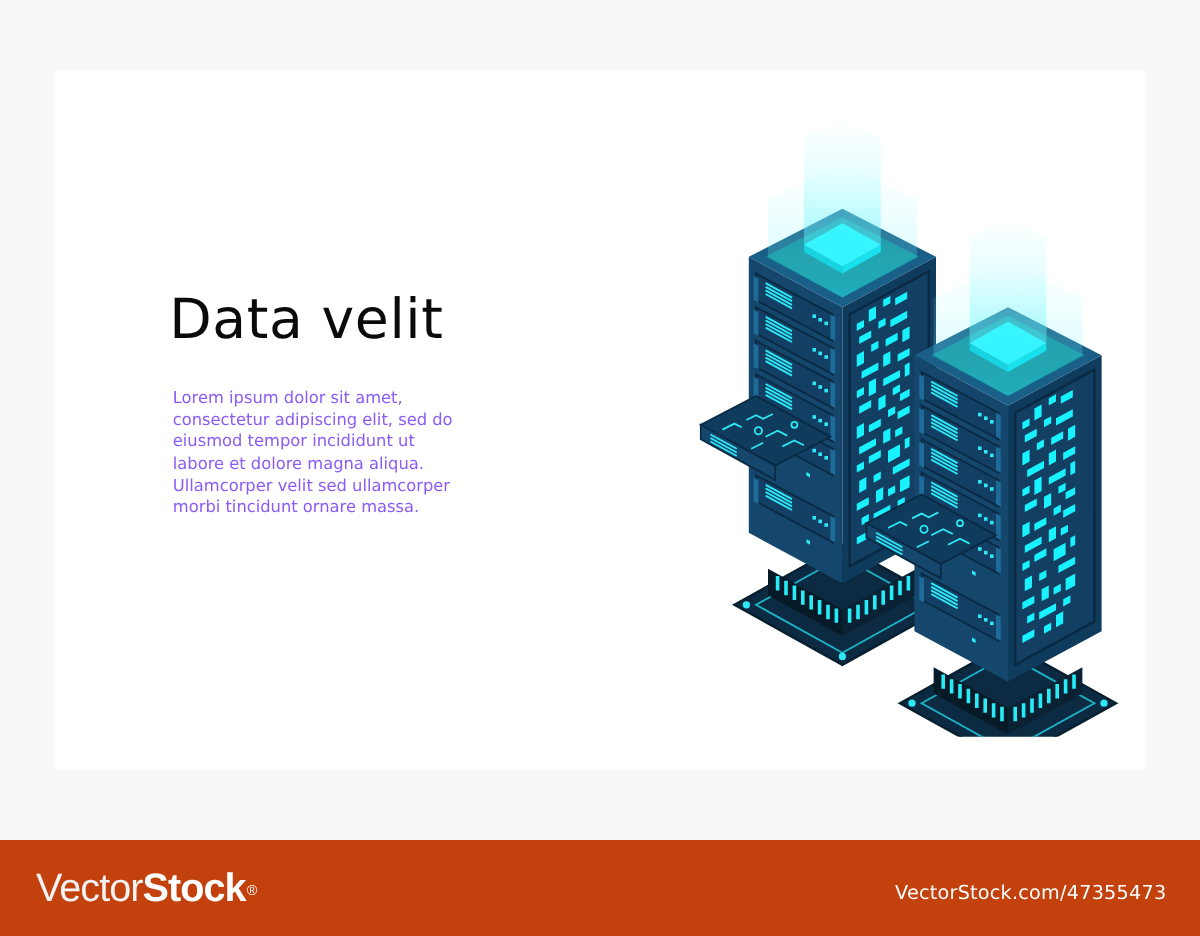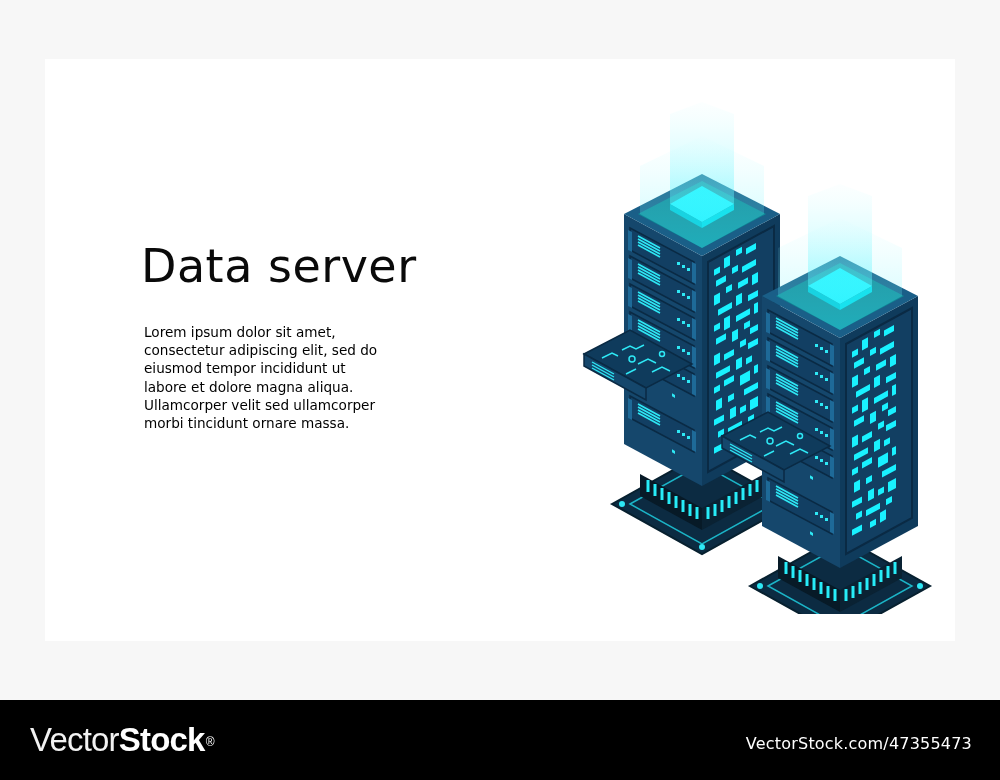--- a/index.html
+++ b/index.html
@@ -14,47 +14,47 @@
   }
   .title {
     position: absolute; left: 96px; top: 184px;
     font-family: "DejaVu Sans", sans-serif;
     font-size: 46px; font-weight: normal; color: #0a0a0a; letter-spacing: 0.5px;
     margin: 0; line-height: 1;
   }
   .body-text {
     position: absolute; left: 99px; top: 264px; width: 240px;
     font-family: "DejaVu Sans", sans-serif;
-    font-size: 13.6px; line-height: 18.2px; color: #000000; margin: 0;
+    font-size: 13.6px; line-height: 18.2px; color: #8b5cf6; margin: 0;
   }
   .illustration {
     position: absolute; left: 485px; top: 35px; width: 420px; height: 520px;
   }
   .footer {
     position: absolute; left: 0; top: 700px; width: 1000px; height: 80px;
-    background: #000000;
+    background: #c2410c;
   }
   .brand {
     position: absolute; left: 30px; top: 20px; color: #ffffff;
     font-family: "Liberation Sans", sans-serif; font-size: 33px; line-height: 40px;
     letter-spacing: -0.8px;
   }
   .brand .light { font-weight: normal; color: #f2f2f2; }
   .brand .bold { font-weight: bold; }
   .brand .reg { font-size: 12px; vertical-align: top; position: relative; top: 2px; margin-left: 1px; }
   .asset-url {
     position: absolute; right: 28px; top: 34px; color: #ffffff;
     font-family: "DejaVu Sans", sans-serif; font-size: 16px; letter-spacing: 0.2px;
   }
 </style>
 </head>
 <body>
 
 <div class="card">
-  <h1 class="title">Data server</h1>
+  <h1 class="title">Data velit</h1>
   <p class="body-text">Lorem ipsum dolor sit amet, consectetur adipiscing elit, sed do eiusmod tempor incididunt ut labore et dolore magna aliqua. Ullamcorper velit sed ullamcorper morbi tincidunt ornare massa.</p>
 
   <svg class="illustration" viewBox="0 0 420 520" xmlns="http://www.w3.org/2000/svg">
     <defs>
       <linearGradient id="beamGrad" x1="0" y1="1" x2="0" y2="0">
         <stop offset="0" stop-color="#3ef3ff" stop-opacity="0.55"></stop>
         <stop offset="1" stop-color="#bffcff" stop-opacity="0.05"></stop>
       </linearGradient>
       <g id="rackUnit">
 

